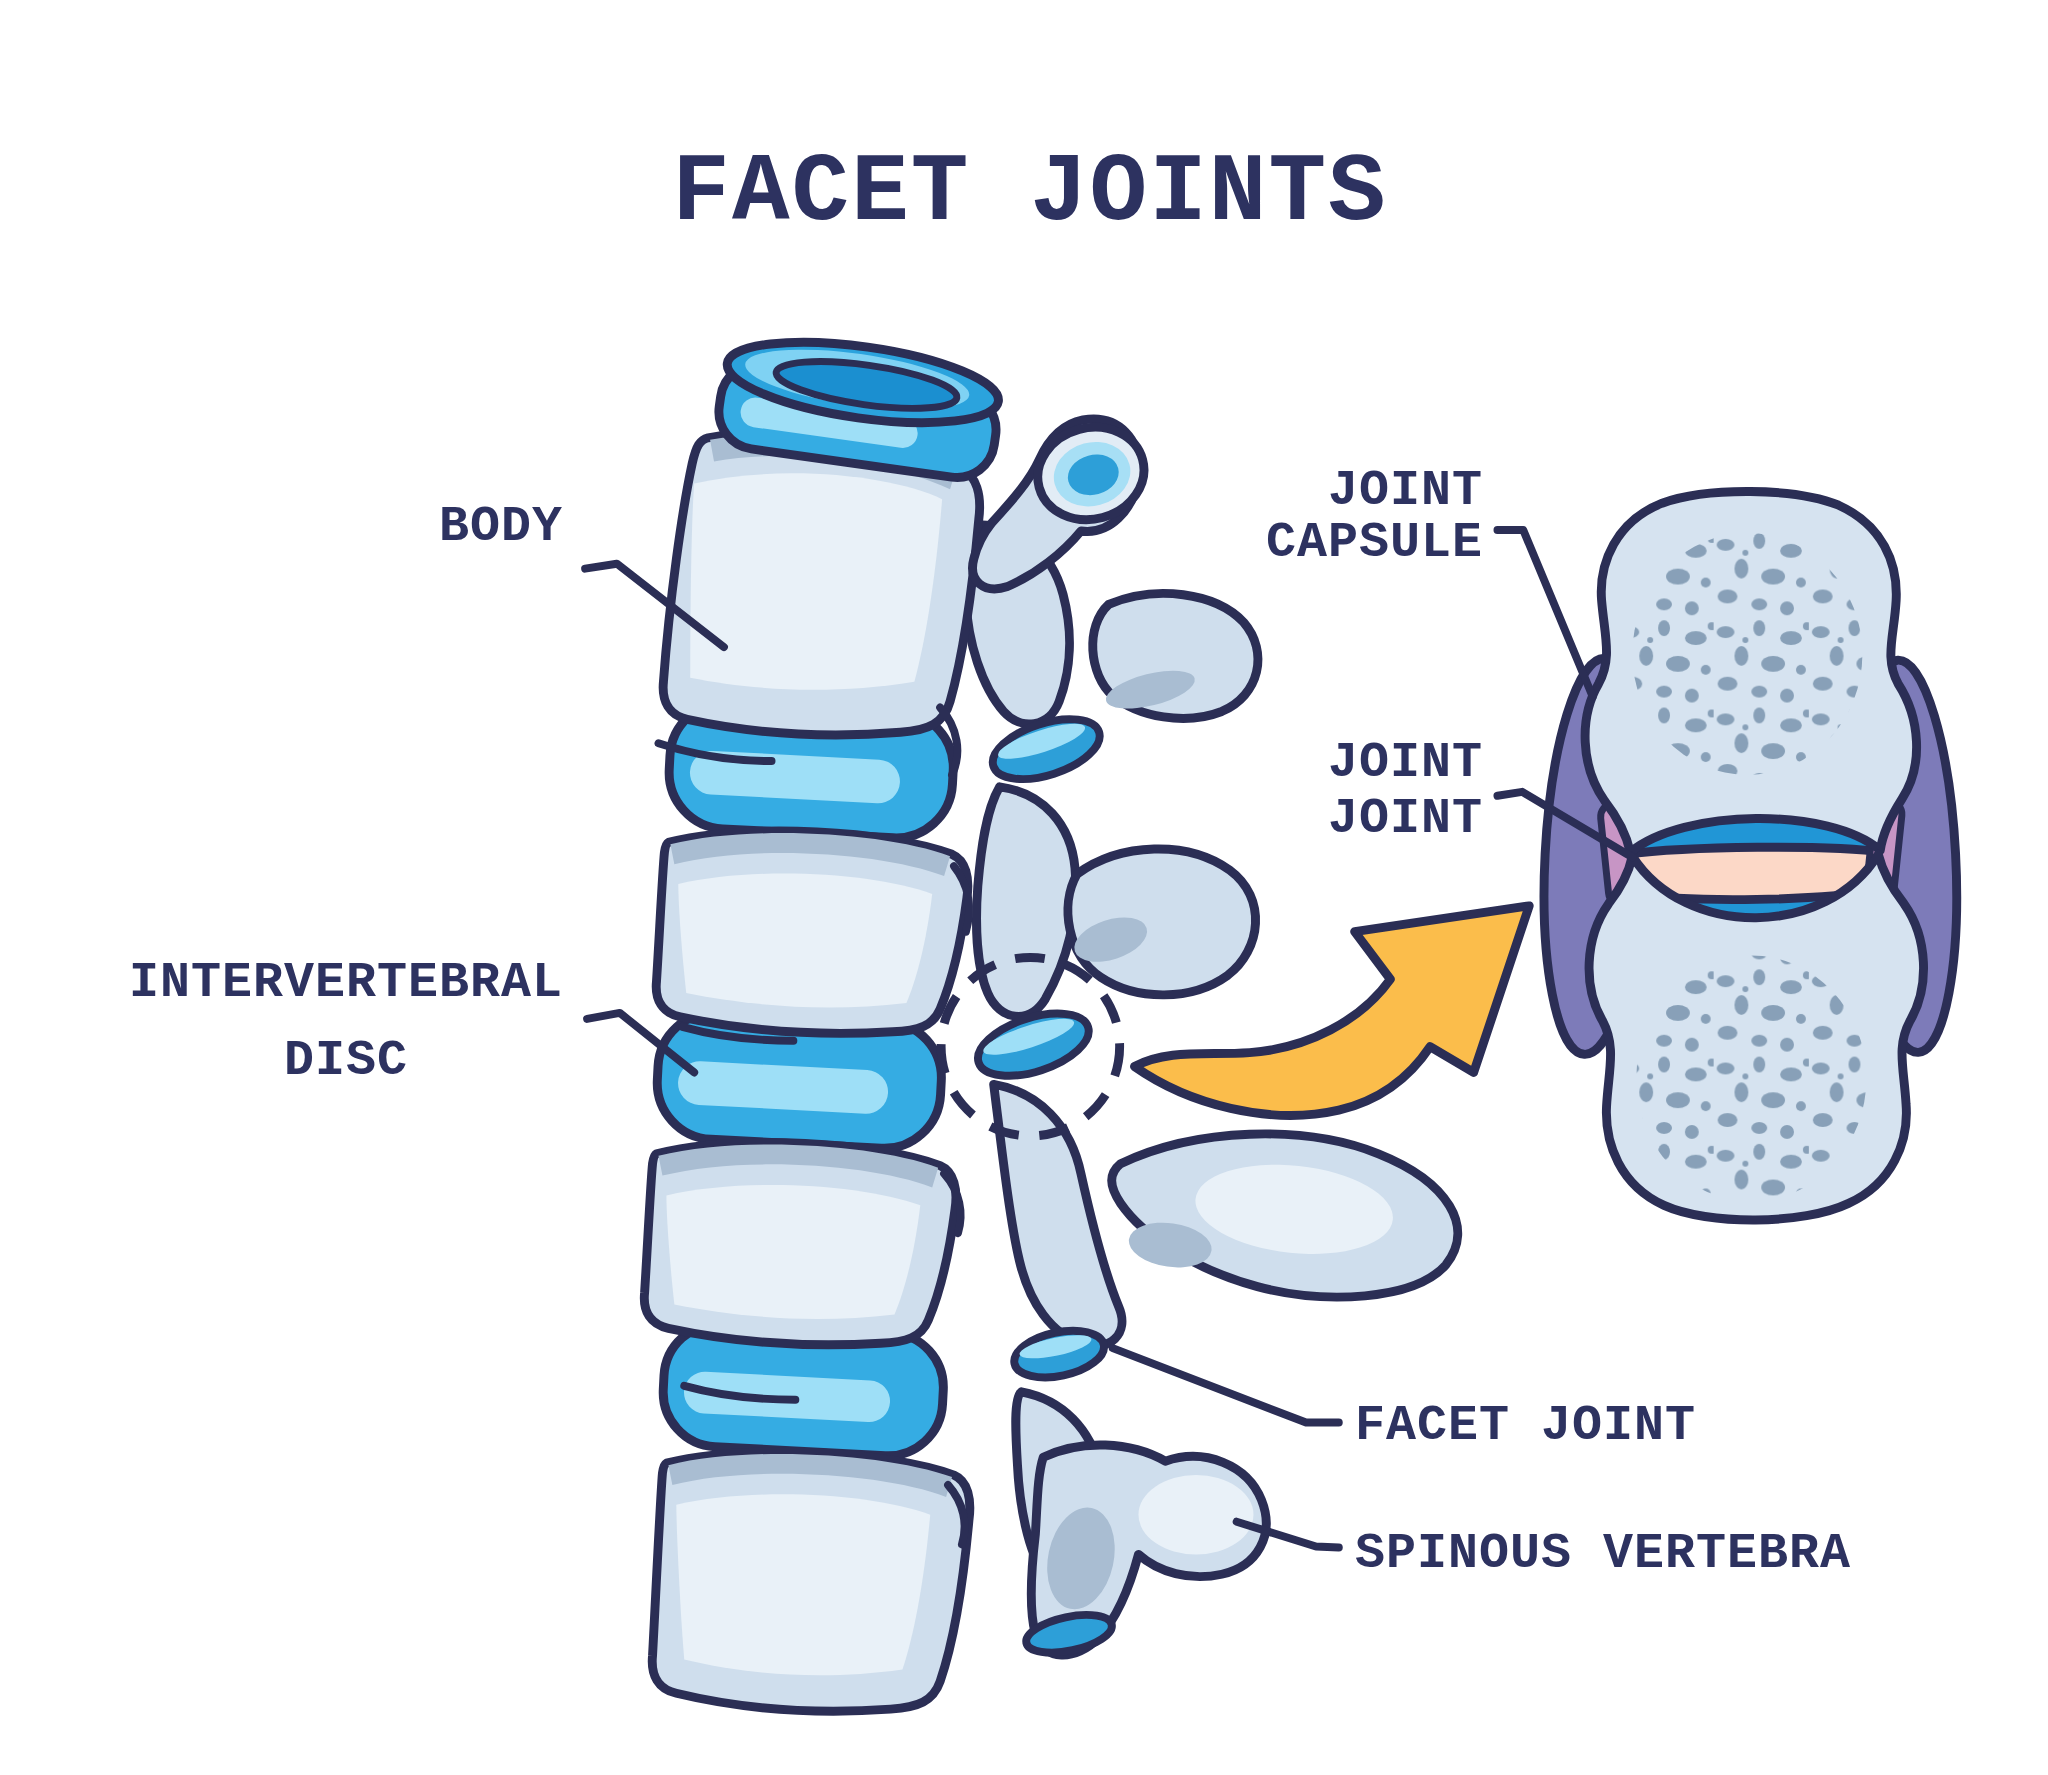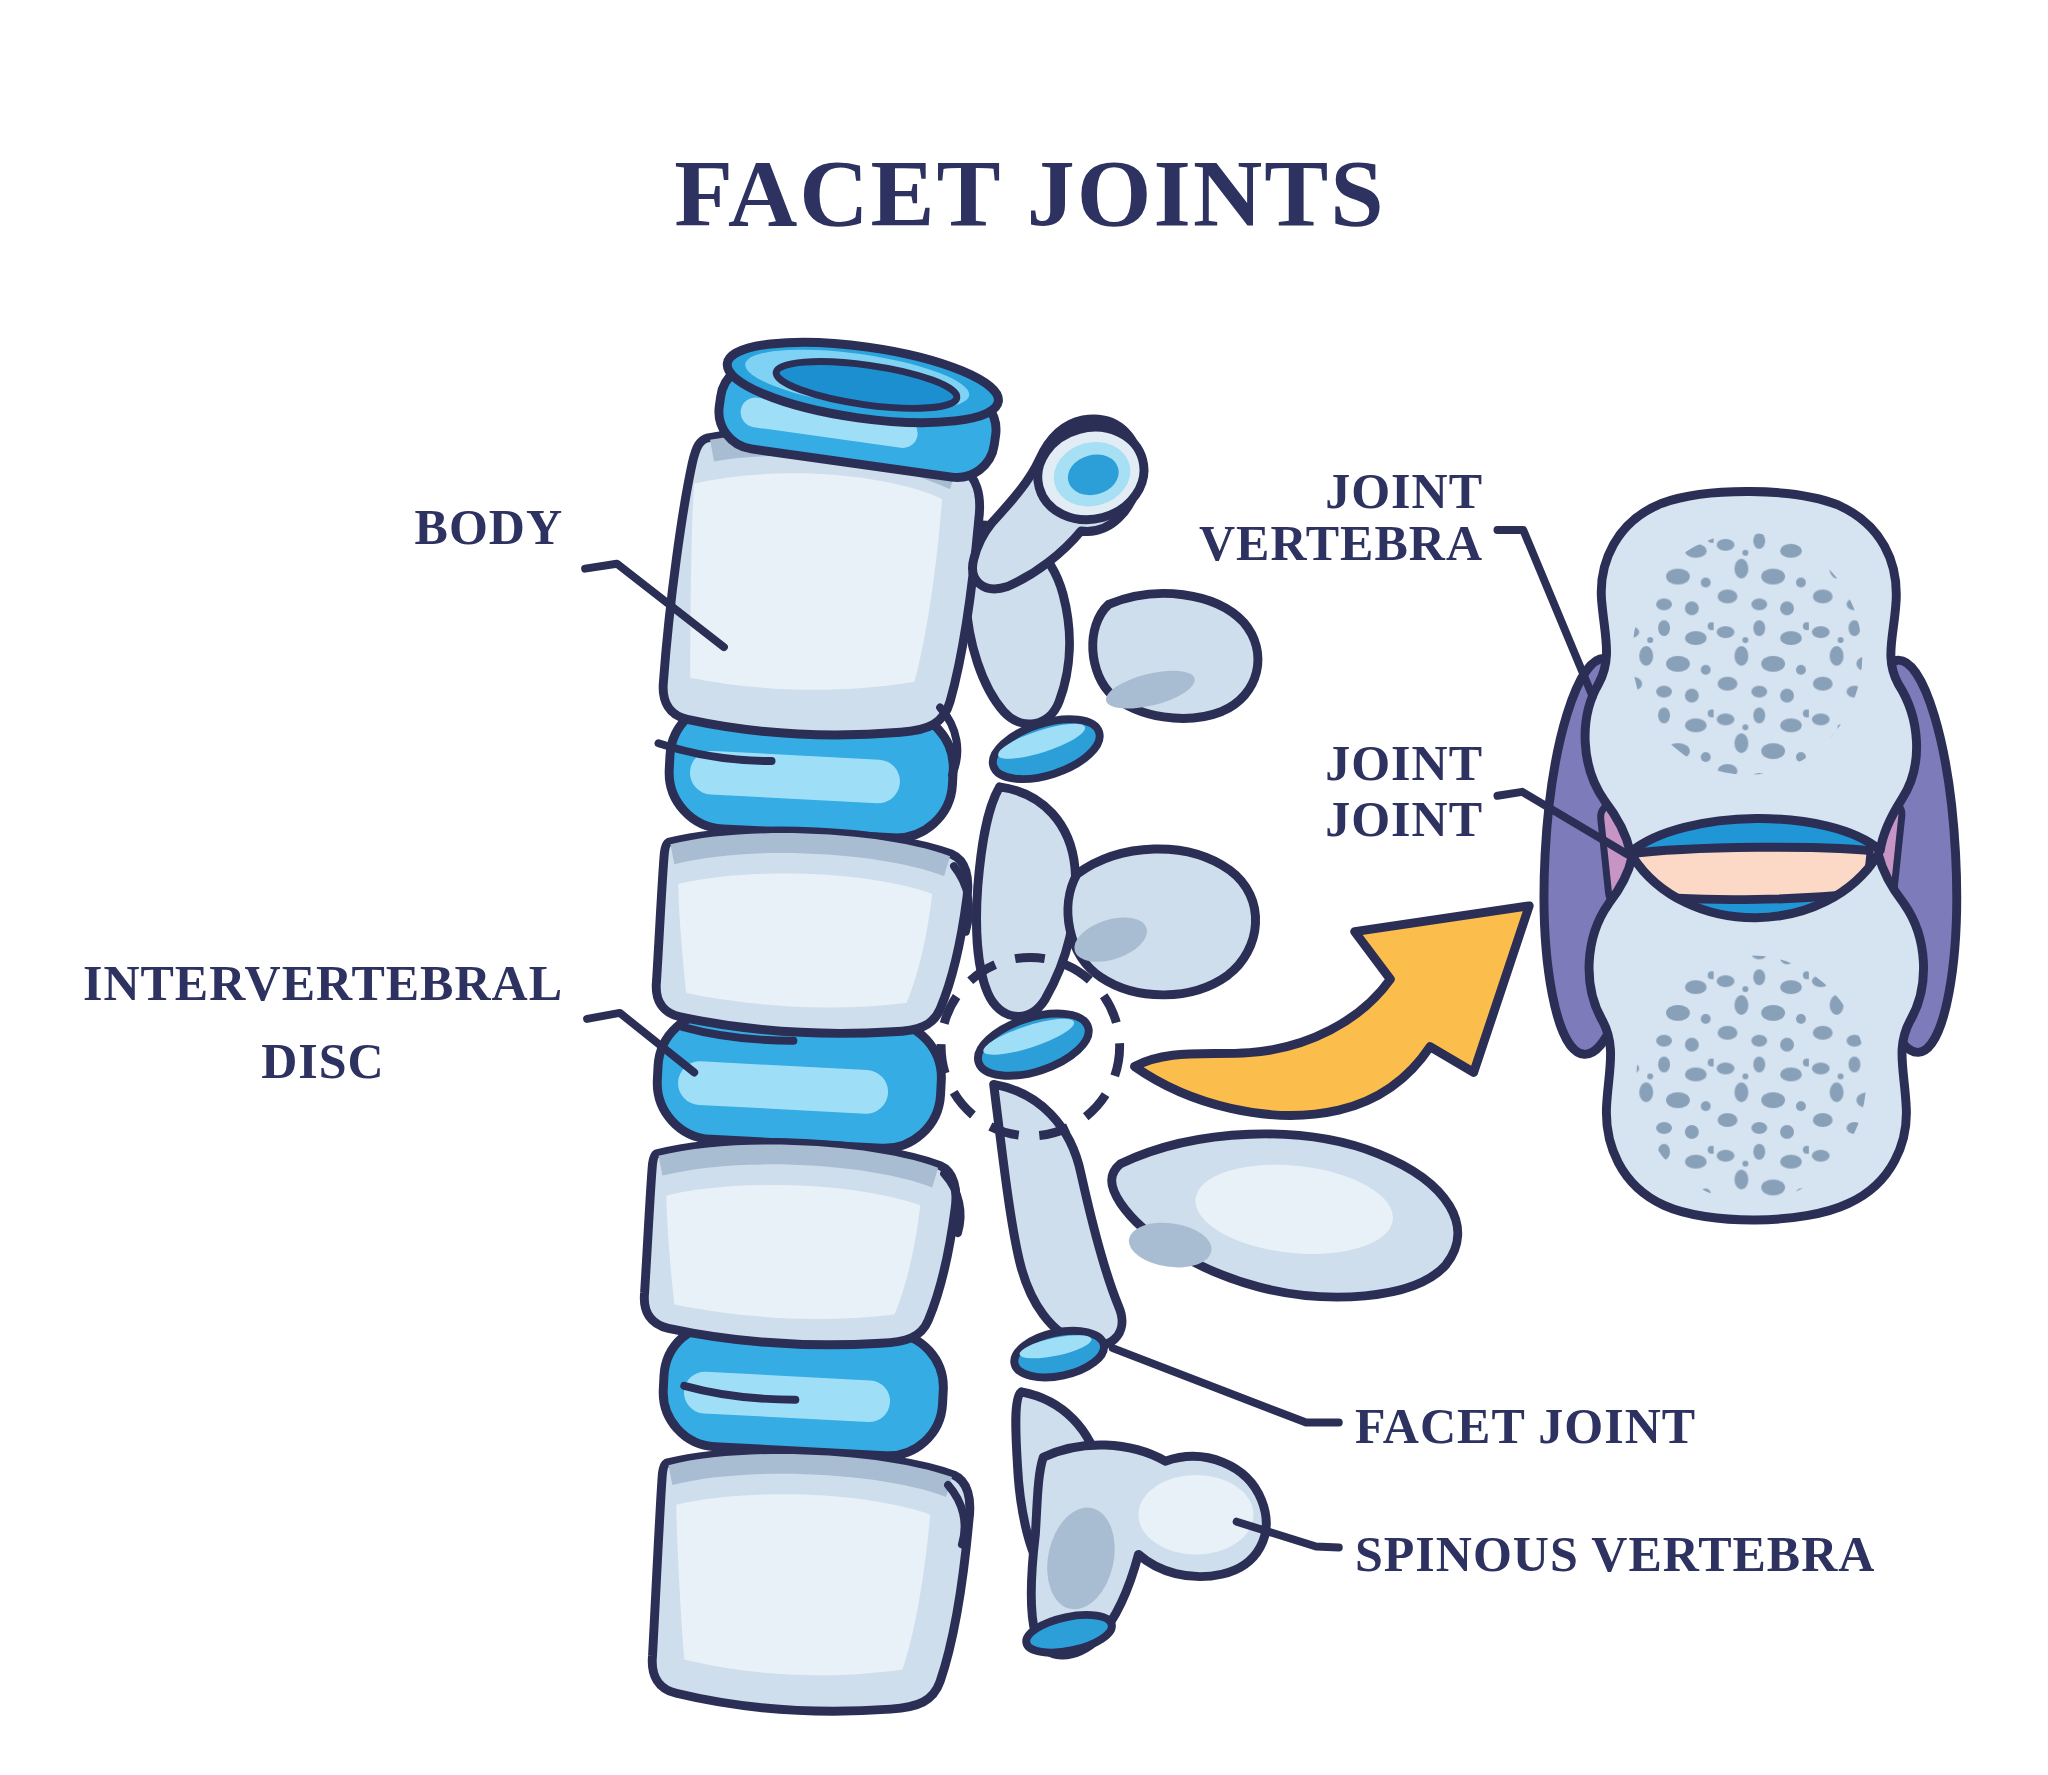--- a/index.html
+++ b/index.html
@@ -1,17 +1,17 @@
 <!DOCTYPE html>
 <html style="--background: #ffffff; --text_navy: #2d3260; --outline: #2b2e55; --bone: #cfdeed; --joint_bone: #d6e3f0; --bone_light: #e9f1f8; --bone_shadow: #a9bdd2; --disc_blue: #35ace3; --disc_highlight: #9edff7; --disc_deep: #1b8fd0; --facet_blue: #2d9fd8; --arrow_yellow: #fbbd4b; --capsule_purple: #7d7bb9; --capsule_ring: #c795c5; --cartilage_blue: #2196d6; --cavity_pink: #fcd8c7; --speckle: #7f99b2;"><head>
 <meta charset="utf-8">
 <style>
   html,body{margin:0;padding:0;background:#fff;}
   #stage{position:relative;width:2031px;height:1775px;background:var(--background,#fff);overflow:hidden;
-         font-family:Liberation Serif, serif;}
+         font-family:Liberation Mono, monospace;}
   #art{position:absolute;left:0;top:0;width:100%;height:100%;}
   .label{position:absolute;font-weight:700;color:var(--text_navy,#2d3260);font-size:50px;
          letter-spacing:1px;white-space:nowrap;line-height:58px;}
   .label.r{text-align:right;}
   .title{position:absolute;left:420px;width:1220px;top:146px;text-align:center;font-weight:700;
          color:var(--text_navy,#2d3260);font-size:96px;letter-spacing:2px;line-height:1;}
   .lh62{line-height:62px;} .lh78{line-height:78px;} .lh52{line-height:52px;} .lh56{line-height:56px;}
   
   .ol{stroke:var(--outline,#2b2e55);stroke-width:9;stroke-linecap:round;stroke-linejoin:round;}
   .ol8{stroke:var(--outline,#2b2e55);stroke-width:8;stroke-linecap:round;stroke-linejoin:round;}
@@ -190,21 +190,21 @@
     <div>BODY</div>
   </div>
 
   <div class="label r lh78" style="right:1468px;top:944px;text-align:center;">
     <div>INTERVERTEBRAL</div>
     <div>DISC</div>
   </div>
 
   <div class="label r lh52" style="right:548px;top:465px;">
     <div>JOINT</div>
-    <div>VERTEBRA</div>
+    <div>CAPSULE</div>
   </div>
 
   <div class="label r lh56" style="right:548px;top:735px;">
     <div>JOINT</div>
     <div>JOINT</div>
   </div>
 
   <div class="label" style="left:1355px;top:1397px;text-align:right;">FACET JOINT</div>
 
   <div class="label" style="left:1355px;top:1525px;">SPINOUS VERTEBRA</div>

